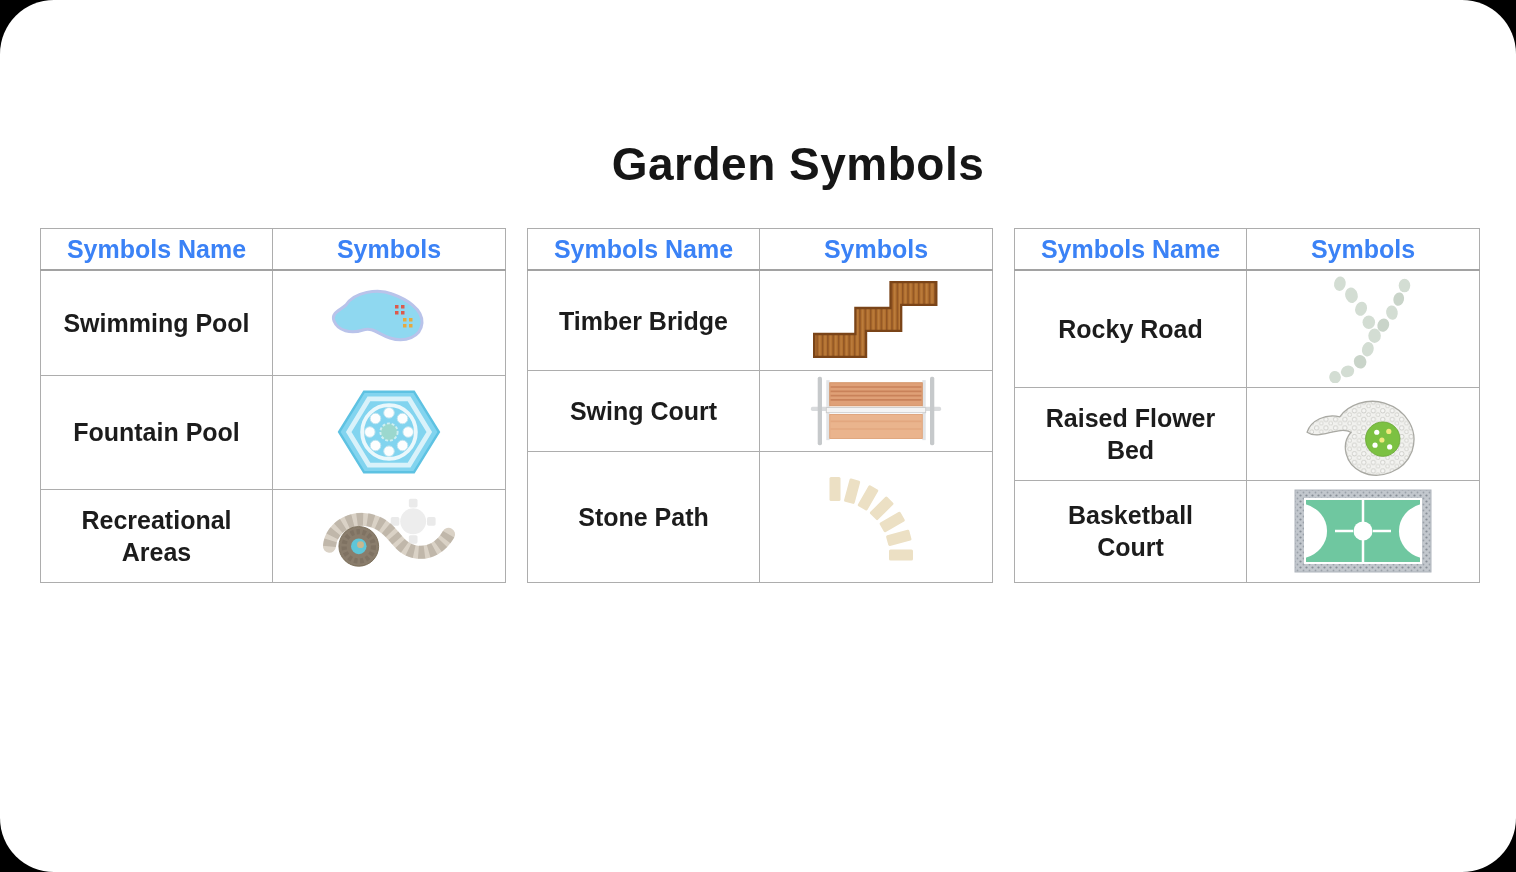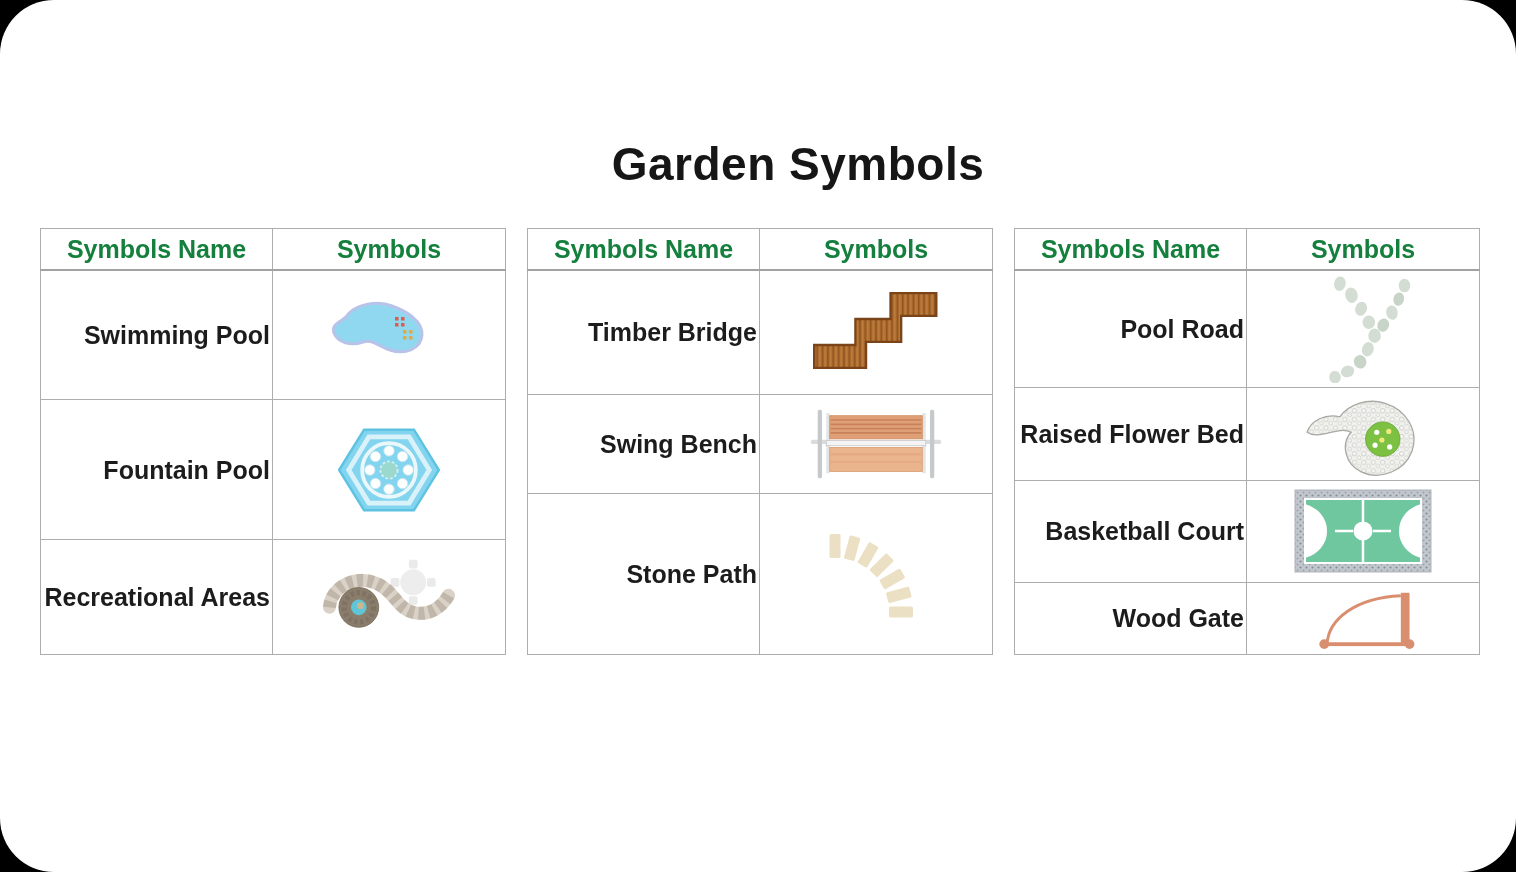--- a/index.html
+++ b/index.html
@@ -3,24 +3,24 @@
 <meta charset="utf-8">
 <style>
   html,body{margin:0;padding:0;background:#000;}
   .card{position:relative;width:1516px;height:872px;background:#fff;border-radius:54px;
         overflow:hidden;font-family:"Liberation Sans",sans-serif;}
   .title{position:absolute;top:137px;left:0;width:100%;text-align:center;margin:0;
          font-size:46px;font-weight:800;color:#161616;letter-spacing:.5px;padding-left:40px;}
   .tables{position:absolute;top:228px;left:40px;display:flex;gap:21px;}
   table{border-collapse:collapse;table-layout:fixed;width:466px;border:1px solid #a6a6a6;}
   th,td{border:1px solid #adadad;padding:0;}
-  th{height:40px;font-size:25px;font-weight:700;color:#15803d;border-bottom:2px solid #a2a2a2;}
+  th{height:40px;font-size:25px;font-weight:700;color:#3b82f6;border-bottom:2px solid #a2a2a2;}
   col.c-name{width:232px;} col.c-sym{width:233px;}
-  td.name{font-size:25px;font-weight:700;color:#1c1c1c;text-align:right;vertical-align:middle;
-          line-height:1.28;padding:0 2px;}
+  td.name{font-size:25px;font-weight:700;color:#1c1c1c;text-align:center;vertical-align:middle;
+          line-height:1.28;padding:0 22px;}
   td.sym{text-align:center;vertical-align:middle;}
   td.sym svg{display:block;margin:0 auto;}
 </style>
 </head>
 <body>
 
 <div class="card">
   <h1 class="title">Garden Symbols</h1>
 
   <div class="tables">
@@ -122,21 +122,21 @@
                   <rect width="7" height="7" fill="#B06F2E"></rect>
                   <line x1="1" y1="0" x2="1" y2="7" stroke="#8A4E20" stroke-width="1.6"></line>
                   <line x1="4.5" y1="0" x2="4.5" y2="7" stroke="#C68849" stroke-width="1"></line>
                 </pattern>
               </defs>
               <path d="M4,72 L58,72 L58,38 L104,38 L104,4 L164,4 L164,34 L118,34 L118,68 L72,68 L72,102 L4,102 Z" fill="url(#plk)" stroke="#7A4418" stroke-width="3"></path>
             </svg>
           </td>
         </tr>
         <tr style="height:78px">
-          <td class="name">Swing Bench</td>
+          <td class="name">Swing Court</td>
           <td class="sym">
             <svg width="156" height="72" viewBox="0 0 156 84">
               <rect x="2" y="37" width="20" height="5" rx="2" fill="#D9DBDD"></rect>
               <rect x="134" y="37" width="20" height="5" rx="2" fill="#D9DBDD"></rect>
               <rect x="10" y="2" width="5" height="80" rx="2" fill="#C6C9CB"></rect>
               <rect x="141" y="2" width="5" height="80" rx="2" fill="#C6C9CB"></rect>
               <rect x="20" y="6" width="4" height="70" fill="#E2E4E6"></rect>
               <rect x="132" y="6" width="4" height="70" fill="#E2E4E6"></rect>
               <rect x="24" y="9" width="108" height="27" fill="#DFA077" stroke="#D08E60" stroke-width="1"></rect>
               <g stroke="#C9825A" stroke-width="2">
@@ -179,21 +179,21 @@
           <col class="c-sym">
         </colgroup>
       <thead>
         <tr>
           <th>Symbols Name</th>
           <th>Symbols</th>
         </tr>
       </thead>
       <tbody>
         <tr style="height:117px">
-          <td class="name">Pool Road</td>
+          <td class="name">Rocky Road</td>
           <td class="sym">
             <svg width="125" height="108" viewBox="0 0 125 112">
               <g fill="#D3DDD3">
                 <ellipse cx="38" cy="9" rx="6" ry="7.5" transform="rotate(10 38 9)"></ellipse>
                 <ellipse cx="50" cy="21" rx="6.5" ry="8" transform="rotate(-15 50 21)"></ellipse>
                 <ellipse cx="60" cy="35" rx="6" ry="7.5" transform="rotate(20 60 35)"></ellipse>
                 <ellipse cx="68" cy="49" rx="6.5" ry="7"></ellipse>
                 <ellipse cx="105" cy="11" rx="6" ry="7"></ellipse>
                 <ellipse cx="99" cy="25" rx="5.5" ry="7" transform="rotate(15 99 25)" fill="#C9D4C9"></ellipse>
                 <ellipse cx="92" cy="39" rx="6" ry="7.5" transform="rotate(-10 92 39)"></ellipse>
@@ -247,29 +247,17 @@
               <rect x="12" y="11" width="116" height="64" fill="#6FC7A0" stroke="#FFFFFF" stroke-width="2"></rect>
               <line x1="70" y1="11" x2="70" y2="75" stroke="#FFFFFF" stroke-width="2.5"></line>
               <line x1="42" y1="43" x2="60" y2="43" stroke="#FFFFFF" stroke-width="2.5"></line>
               <line x1="80" y1="43" x2="98" y2="43" stroke="#FFFFFF" stroke-width="2.5"></line>
               <path d="M12,16 A30,28 0 0 1 12,70 Z" fill="#FFFFFF"></path>
               <path d="M128,16 A30,28 0 0 0 128,70 Z" fill="#FFFFFF"></path>
               <circle cx="70" cy="43" r="9.5" fill="#FFFFFF"></circle>
             </svg>
           </td>
         </tr>
-        <tr style="height:72px">
-          <td class="name">Wood Gate</td>
-          <td class="sym">
-            <svg width="118" height="64" viewBox="0 0 118 66">
-              <path d="M22,60 C23,34 52,12 98,10" stroke="#D98F6F" stroke-width="3" fill="none"></path>
-              <rect x="98" y="7" width="9" height="55" rx="1" fill="#D98F6F"></rect>
-              <rect x="18" y="58" width="89" height="4" fill="#D98F6F"></rect>
-              <circle cx="19" cy="60" r="5" fill="#D98F6F"></circle>
-              <circle cx="107" cy="60" r="5" fill="#D98F6F"></circle>
-            </svg>
-          </td>
-        </tr>
       </tbody>
     </table>
 
   </div>
 </div>
 
 </body></html>

